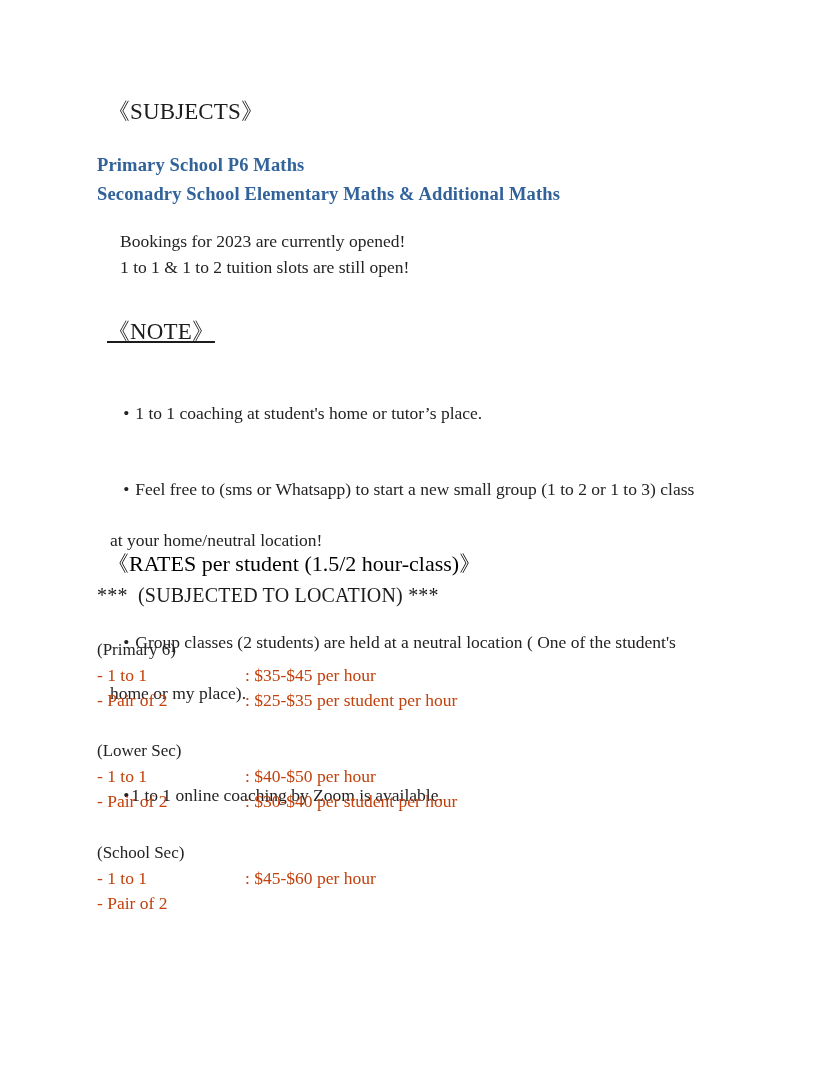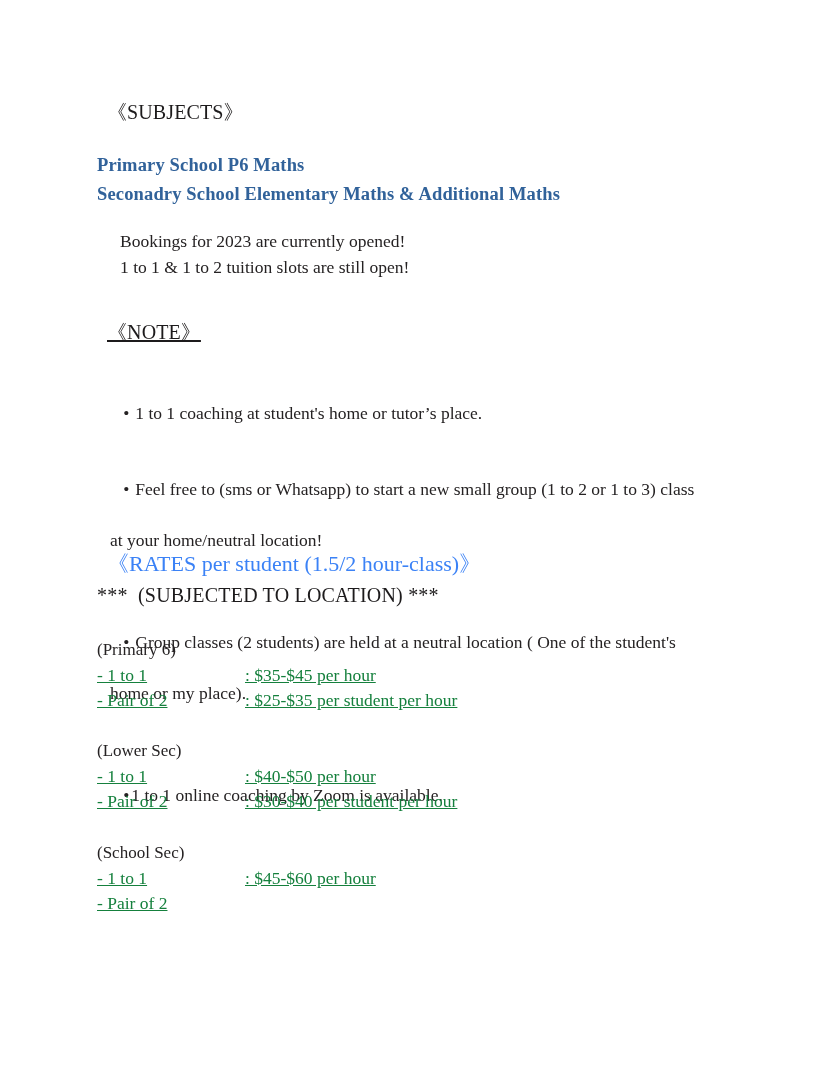--- a/index.html
+++ b/index.html
@@ -18,21 +18,21 @@
     -webkit-font-smoothing: antialiased;
   }
 
   
   .blk {
     position: absolute;
     white-space: pre;
   }
 
   .heading-cjk {
-    font-size: 20px;
+    font-size: 23px;
     line-height: 28px;
     color: #1d1b1c;
     letter-spacing: 0.1px;
   }
 
   .subject-line {
     font-size: 18.5px;
     line-height: 27px;
     font-weight: bold;
     color: #31629A;
@@ -42,21 +42,21 @@
   .body-line {
     font-size: 17.5px;
     line-height: 26px;
     color: #252223;
     margin-left: 23px;
   }
 
   .rates-heading {
     font-size: 22px;
     line-height: 29px;
-    color: #3b82f6;
+    color: #000000;
   }
 
   .rates-sub {
     font-size: 20px;
     line-height: 28px;
     color: #1d1b1c;
     letter-spacing: 0.2px;
   }
 
   
@@ -94,22 +94,21 @@
   .rates-group-title {
     font-size: 17px;
     line-height: 25.5px;
     color: #252223;
     white-space: pre;
   }
   .rate-row {
     display: flex;
     font-size: 17.5px;
     line-height: 25.5px;
-    color: #15803d;
-    text-decoration: underline;
+    color: #c2410c;
   }
   .rate-label {
     width: 148px;
     flex: 0 0 148px;
     white-space: pre;
   }
   .rate-value {
     white-space: pre;
   }
 </style>

